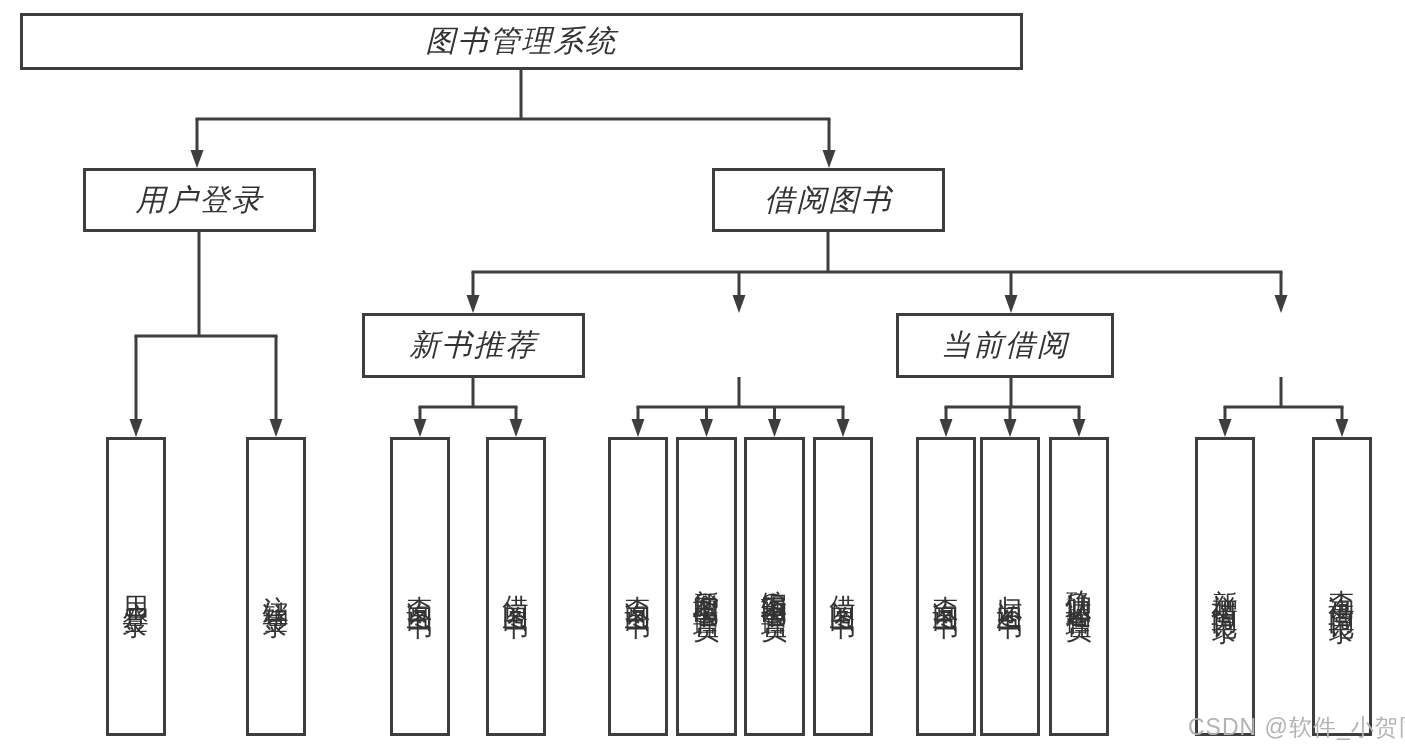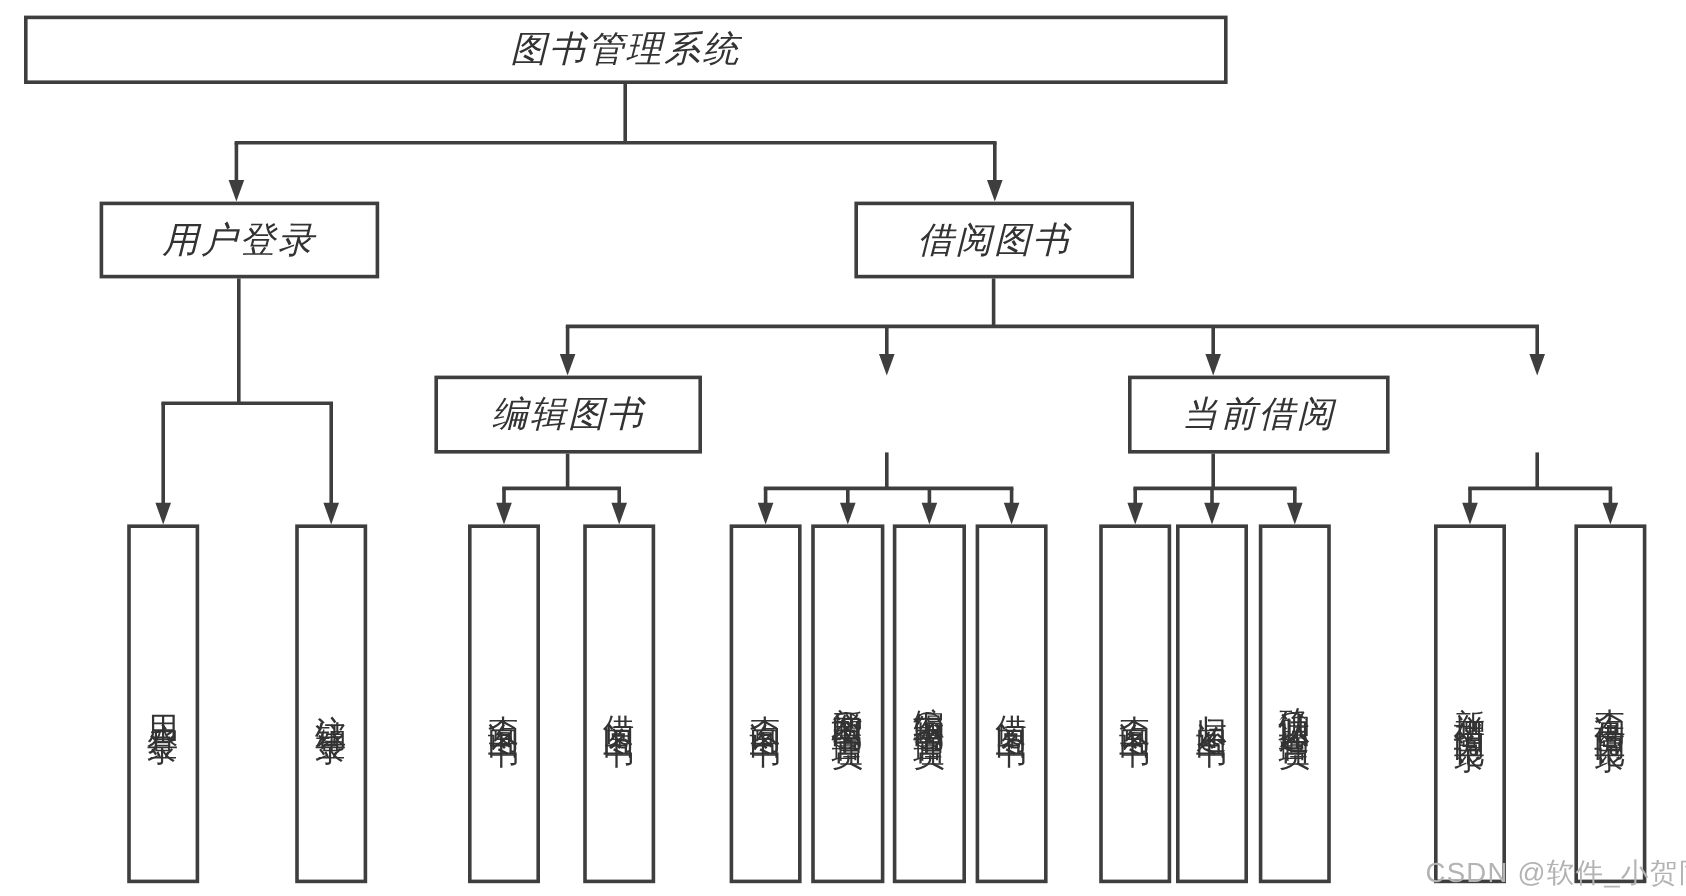--- a/index.html
+++ b/index.html
@@ -121,23 +121,23 @@
   </div>
 
   <div class="box" style="left:83px;top:168px;width:233px;height:64px">
     <span class="hlabel">用户登录</span>
   </div>
   <div class="box" style="left:712px;top:168px;width:233px;height:64px">
     <span class="hlabel">借阅图书</span>
   </div>
 
   <div class="box" style="left:362px;top:313px;width:223px;height:65px">
-    <span class="hlabel">编辑图书</span>
+    <span class="hlabel">新书推荐</span>
   </div>
-  <div class="box" style="left:940px;top:313px;width:218px;height:65px">
+  <div class="box" style="left:896px;top:313px;width:218px;height:65px">
     <span class="hlabel">当前借阅</span>
   </div>
 
   <div class="box leaf" style="left:106px;top:437px;width:60px;height:299px">
     <span class="vlabel">用户登录</span>
   </div>
   <div class="box leaf" style="left:246px;top:437px;width:60px;height:299px">
     <span class="vlabel">注销登录</span>
   </div>
 

